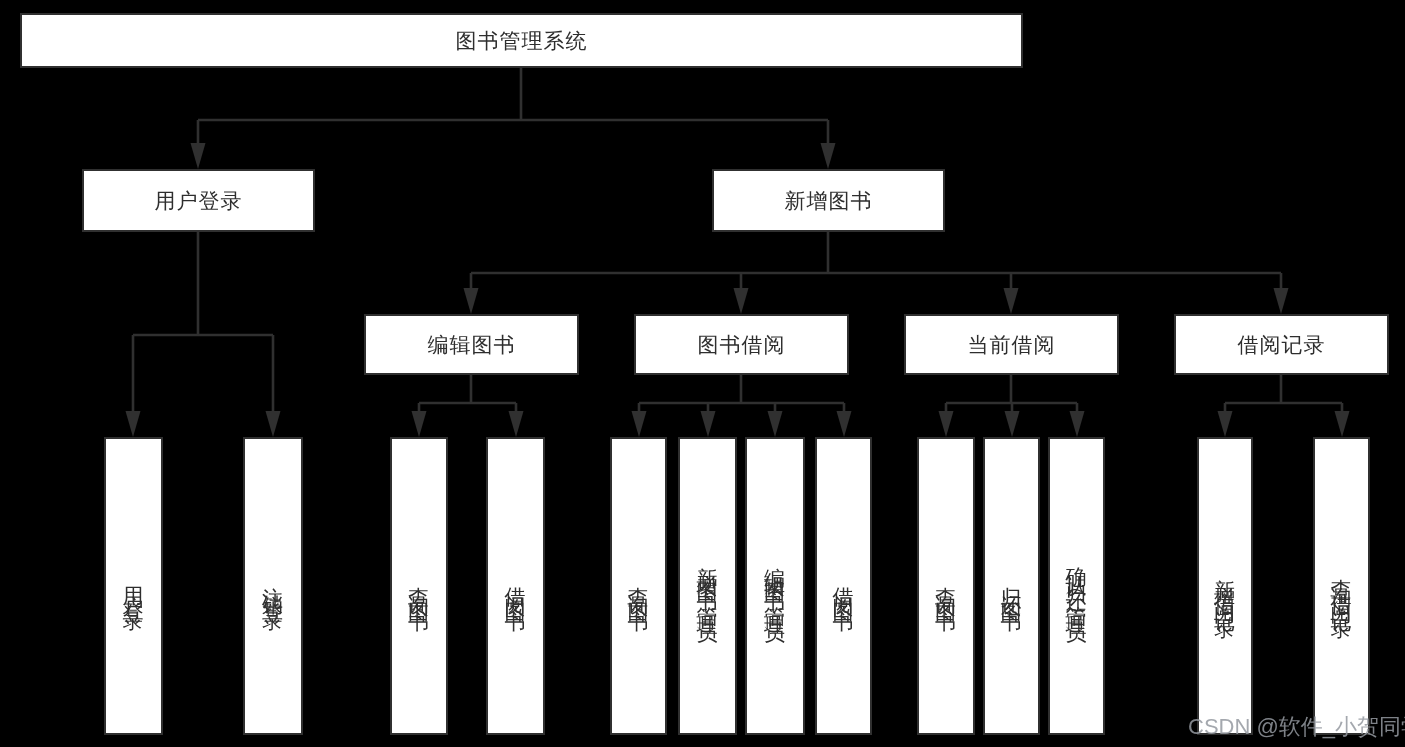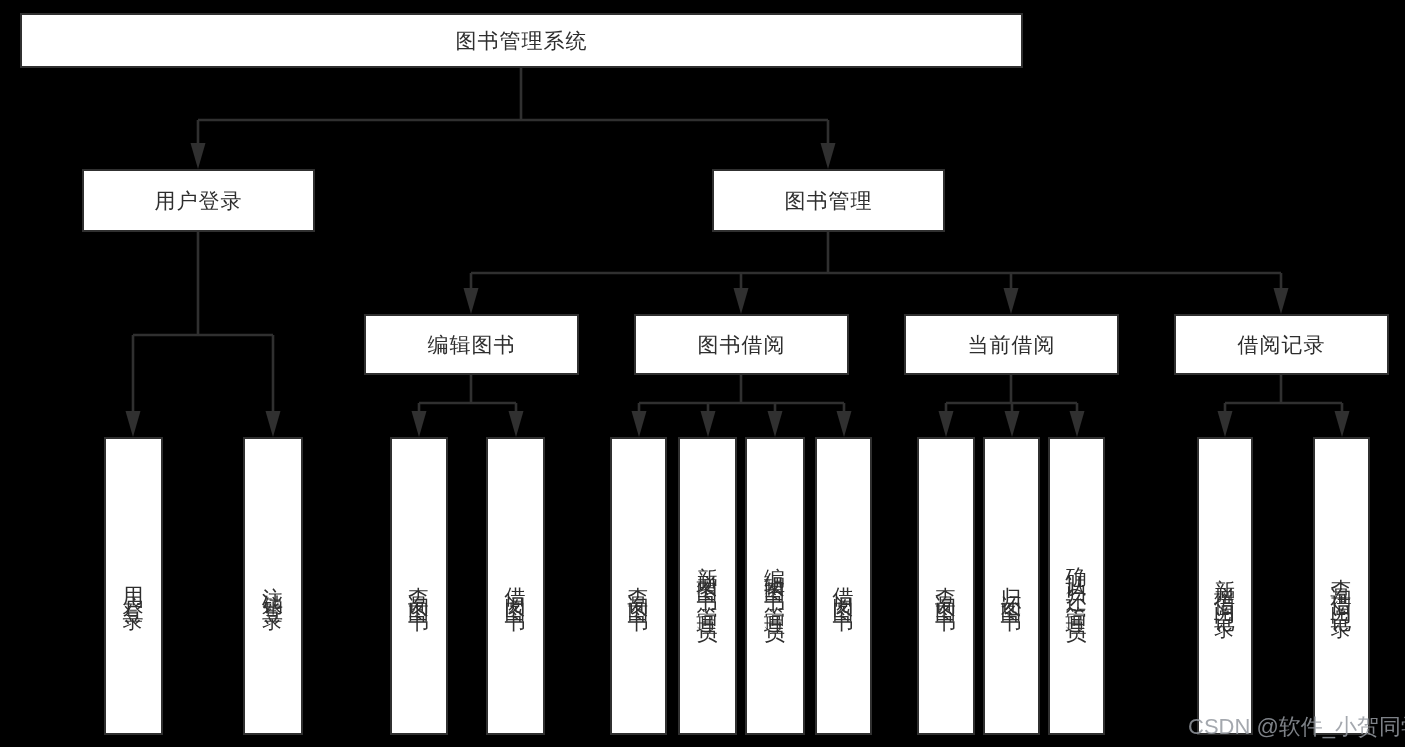--- a/index.html
+++ b/index.html
@@ -138,21 +138,21 @@
   </svg>
 
   <div class="node hbox" style="left:20px;top:13px;width:1003px;height:55px">
     <span>图书管理系统</span>
   </div>
 
   <div class="node hbox" style="left:82px;top:169px;width:233px;height:63px">
     <span>用户登录</span>
   </div>
   <div class="node hbox" style="left:712px;top:169px;width:233px;height:63px">
-    <span>图书管理</span>
+    <span>新增图书</span>
   </div>
 
   <div class="node hbox" style="left:364px;top:314px;width:215px;height:61px">
     <span>编辑图书</span>
   </div>
   <div class="node hbox" style="left:904px;top:314px;width:215px;height:61px">
     <span>当前借阅</span>
   </div>
   <div class="node hbox" style="left:634px;top:314px;width:215px;height:61px">
     <span>图书借阅</span>

